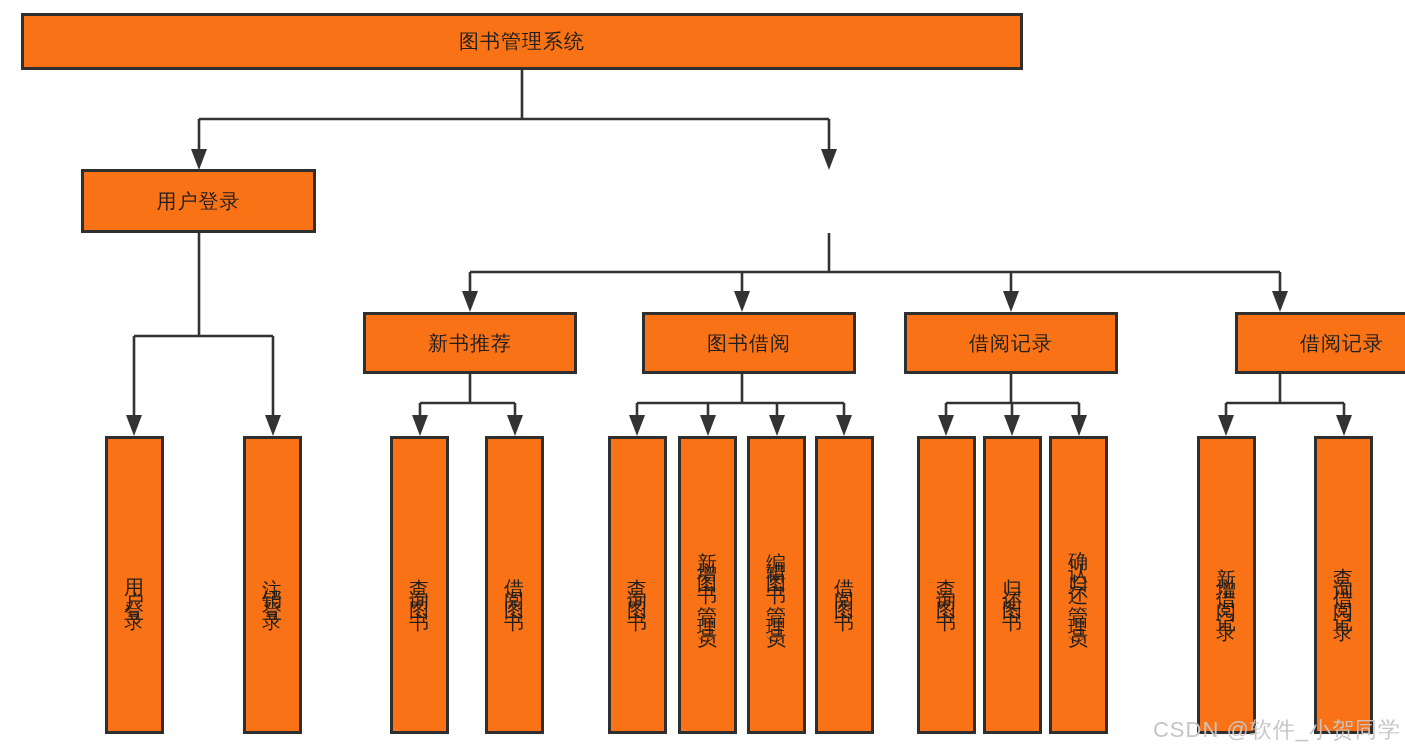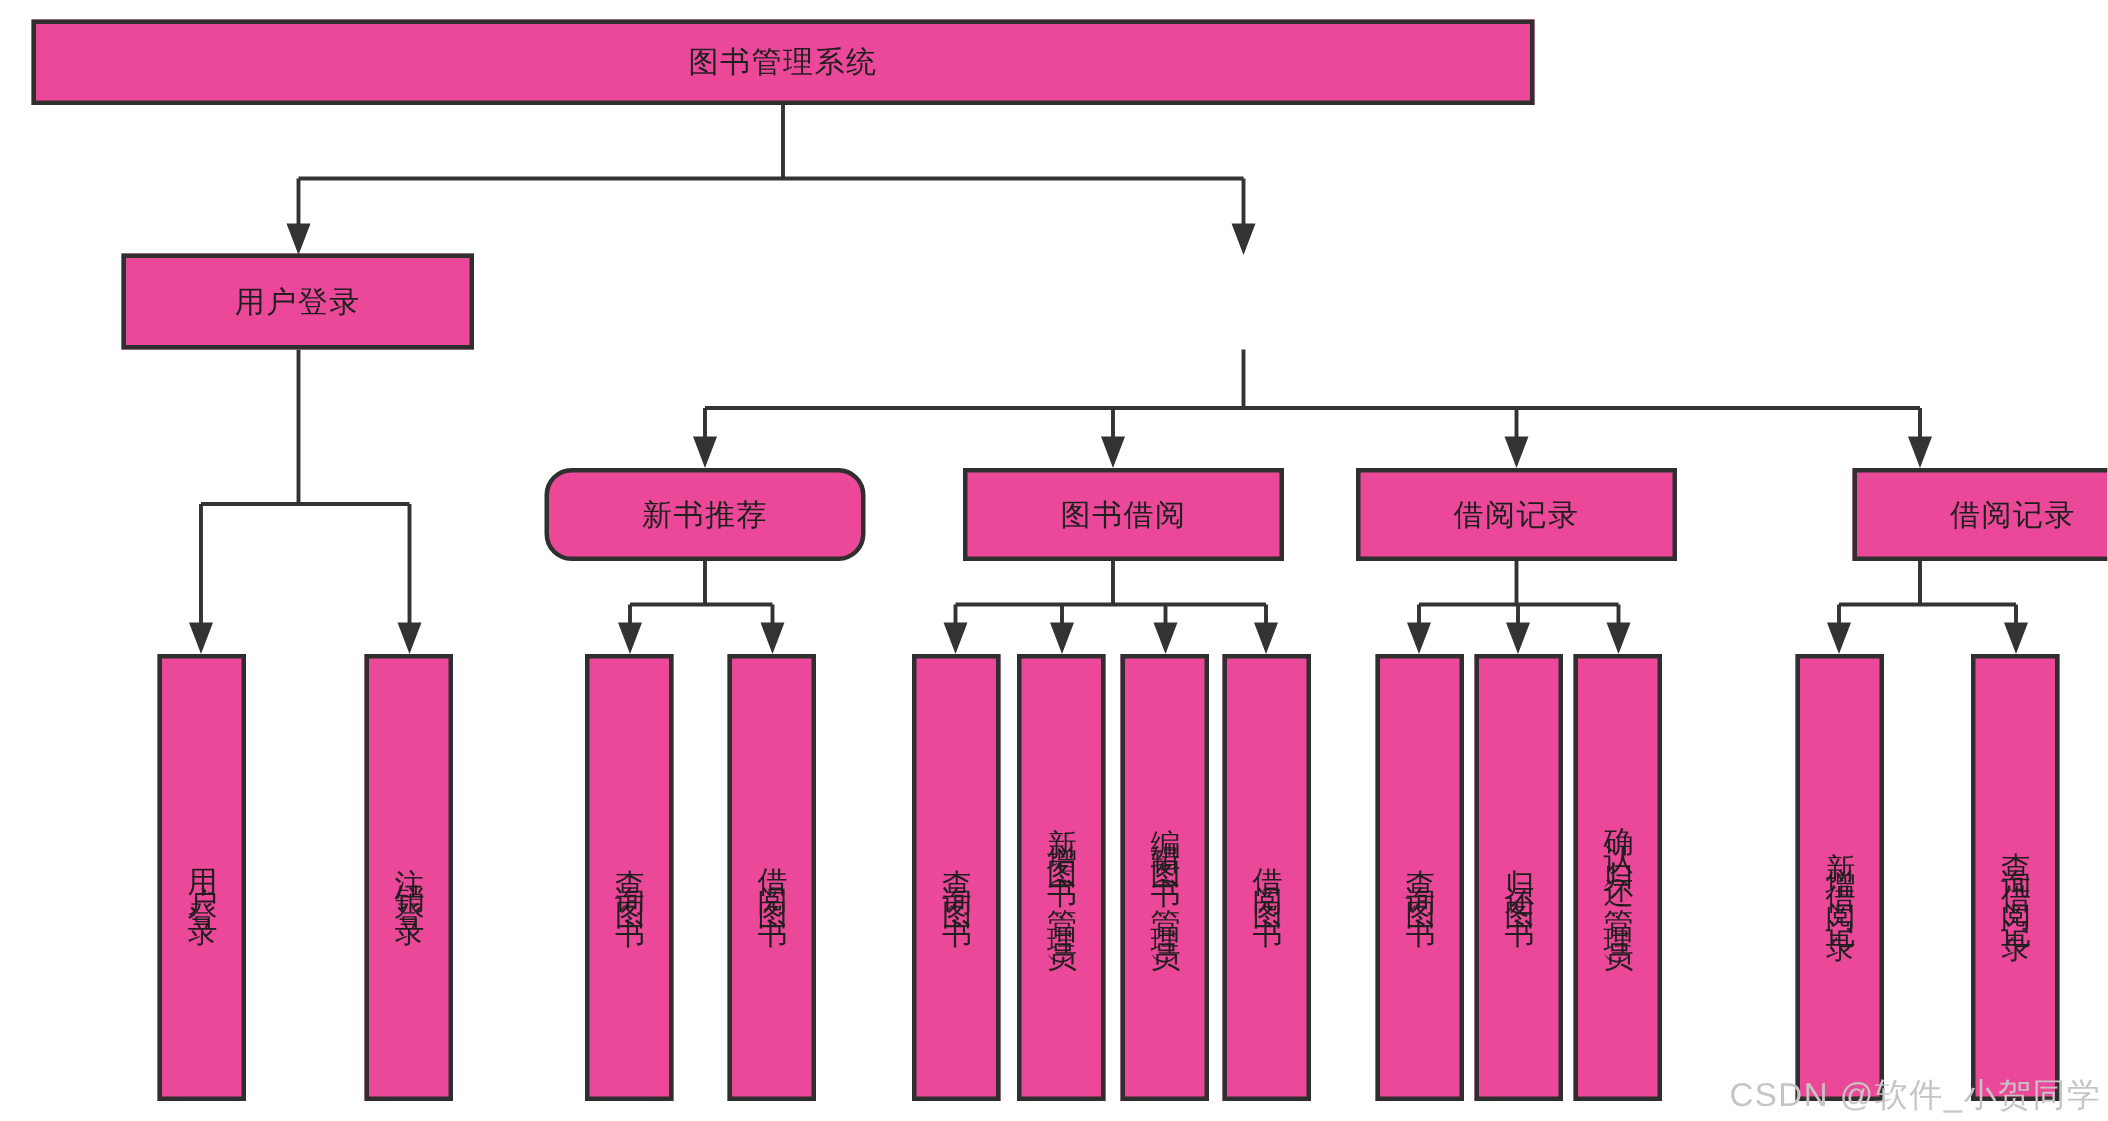--- a/index.html
+++ b/index.html
@@ -10,21 +10,21 @@
     font-family:"Liberation Sans","DejaVu Sans",sans-serif;
     overflow:hidden;
     color:var(--text,#1f1f1f);
   }
   .connectors{position:absolute;left:0;top:0;width:1405px;height:747px;}
   .cline{fill:none;stroke:var(--line,#333);stroke-width:2.6;}
   .carrow{fill:var(--line,#333);stroke:none;}
   .node{
     position:absolute;
     box-sizing:border-box;
-    background:#ec4899;
+    background:#f97316;
     border:3px solid var(--box-border,#2f2f2f);
     display:flex;align-items:center;justify-content:center;
     font-size:20px;letter-spacing:1px;
   }
   .root{left:21px;top:13px;width:1002px;height:57px;}
   .l2{top:169px;width:235px;height:64px;}
   .l3{top:312px;width:214px;height:62px;}
   .leaf{top:436px;width:59px;height:298px;}
   .vlabel{
     writing-mode:vertical-rl;
@@ -82,21 +82,21 @@
   </svg>
 
   <div class="node root">
     <span>图书管理系统</span>
   </div>
 
   <div class="node l2" style="left:81px;">
     <span>用户登录</span>
   </div>
 
-  <div class="node l3" style="left:363px;border-radius:18px;">
+  <div class="node l3" style="left:363px;">
     <span>新书推荐</span>
   </div>
   <div class="node l3" style="left:642px;">
     <span>图书借阅</span>
   </div>
   <div class="node l3" style="left:904px;">
     <span>借阅记录</span>
   </div>
   <div class="node l3" style="left:1235px;align-items:center;">
     <span>借阅记录</span>

